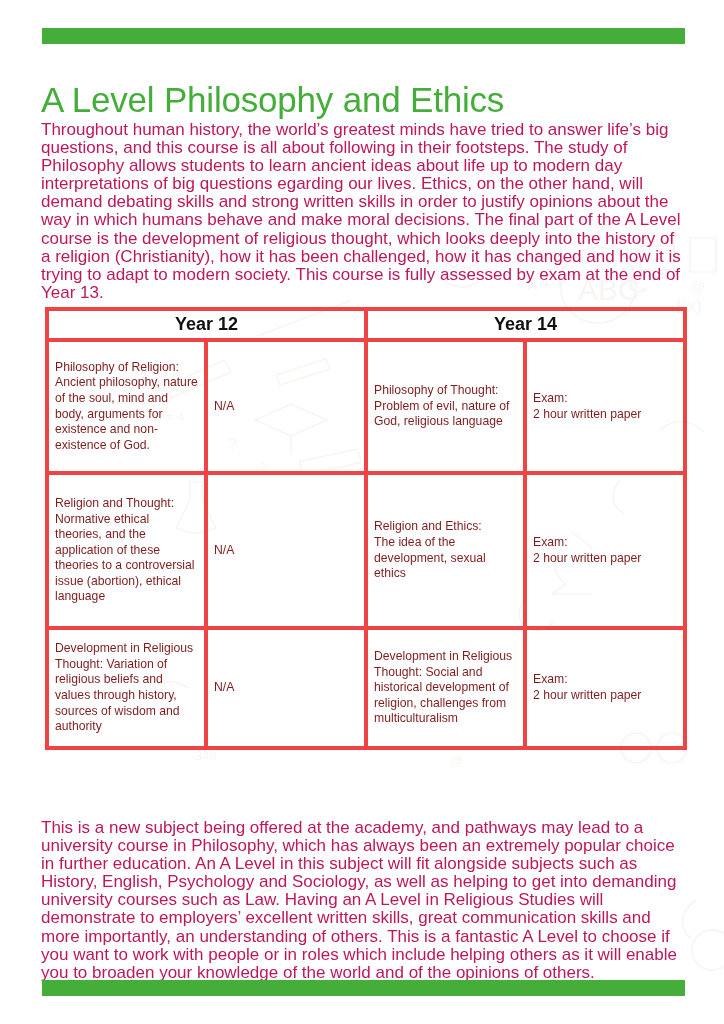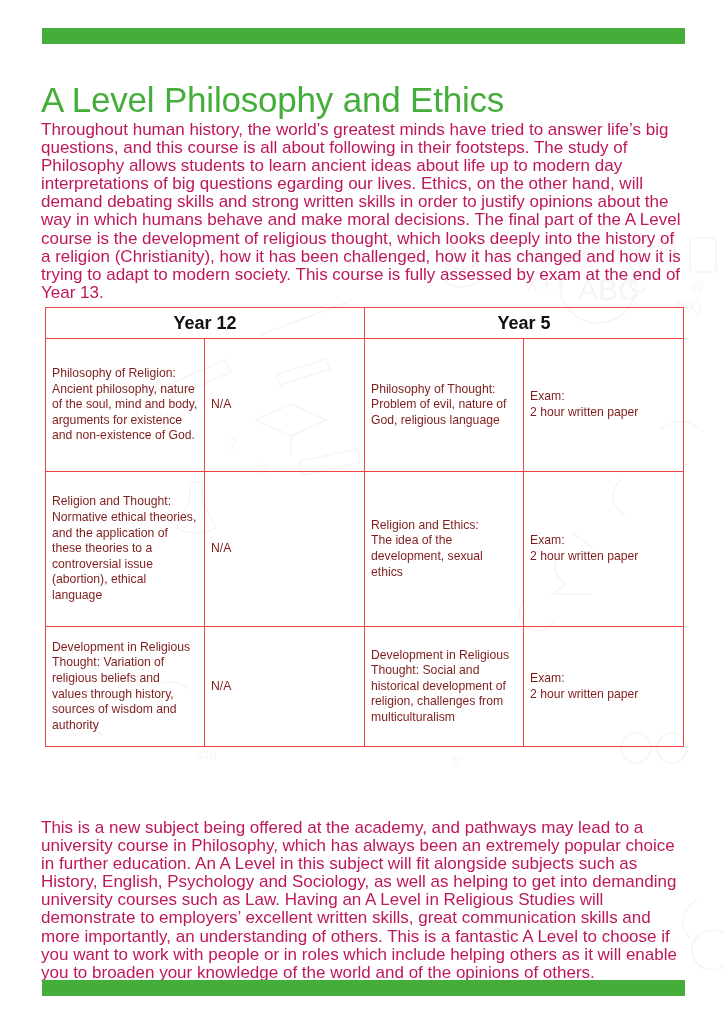--- a/index.html
+++ b/index.html
@@ -88,21 +88,21 @@
   
   #pos-table {
     position: absolute;
     left: 45px;
     top: 307px;
     width: 639px;
     border-collapse: collapse;
     table-layout: fixed;
   }
   #pos-table td, #pos-table th {
-    border: 1px solid #ef4444;
+    border: 4px solid #ef4444;
     vertical-align: middle;
     padding: 4px 6px;
     background: transparent;
   }
   #pos-table th.year {
     font-size: 18px;
     font-weight: 700;
     color: #111111;
     height: 31px;
     padding: 2px 4px;
@@ -205,21 +205,21 @@
   <table id="pos-table">
     <colgroup>
       <col class="col-unit">
         <col class="col-am">
         <col class="col-unit">
         <col class="col-am">
     </colgroup>
     <thead>
       <tr>
         <th class="year" colspan="2">Year 12</th>
-        <th class="year" colspan="2">Year 5</th>
+        <th class="year" colspan="2">Year 14</th>
       </tr>
     </thead>
     <tbody>
       <tr class="row-1">
         <td class="cell">Philosophy of Religion: Ancient philosophy, nature of the soul, mind and body, arguments for existence and non-existence of God.</td>
         <td class="cell">N/A</td>
         <td class="cell">Philosophy of Thought: Problem of evil, nature of God, religious language</td>
         <td class="cell" style="white-space: pre-line;">Exam:
 2 hour written paper</td>
       </tr>

